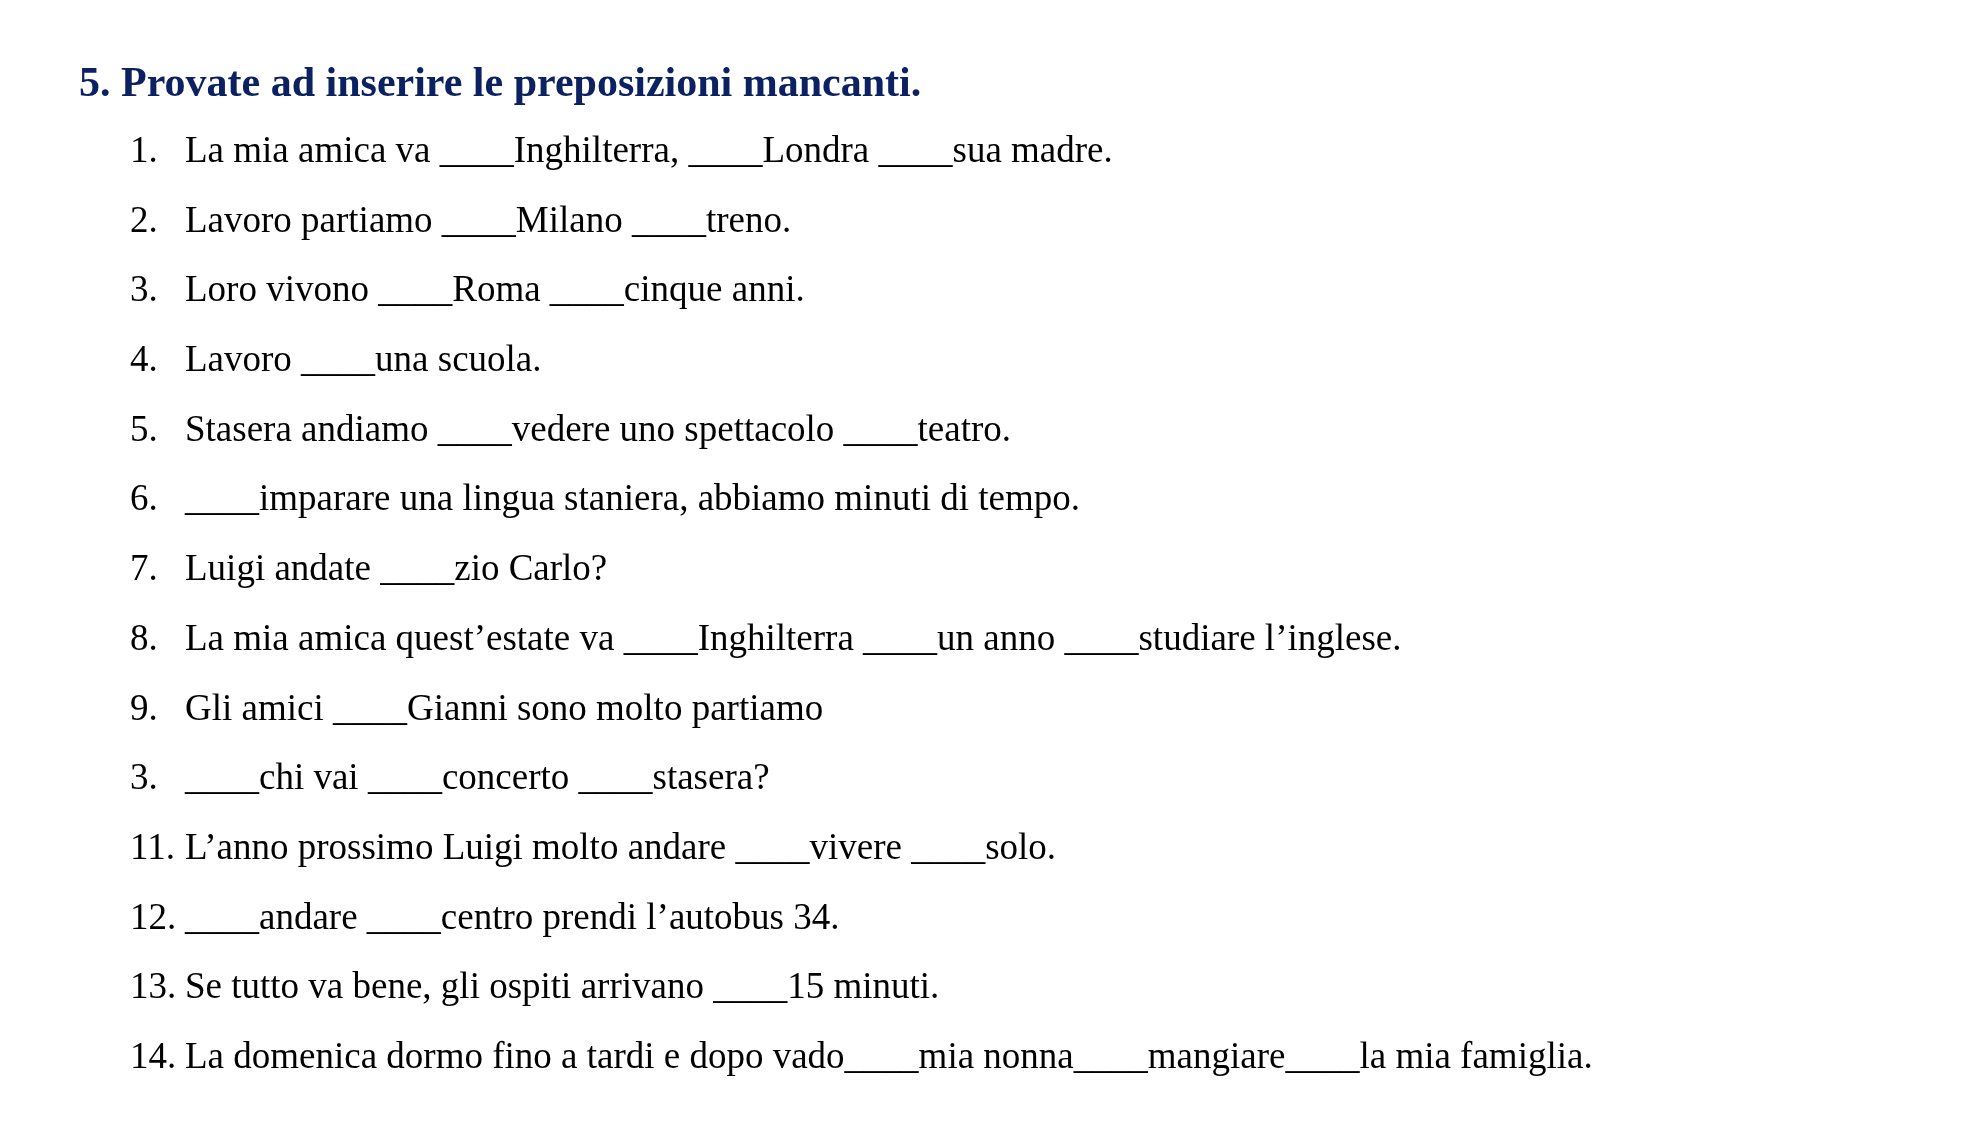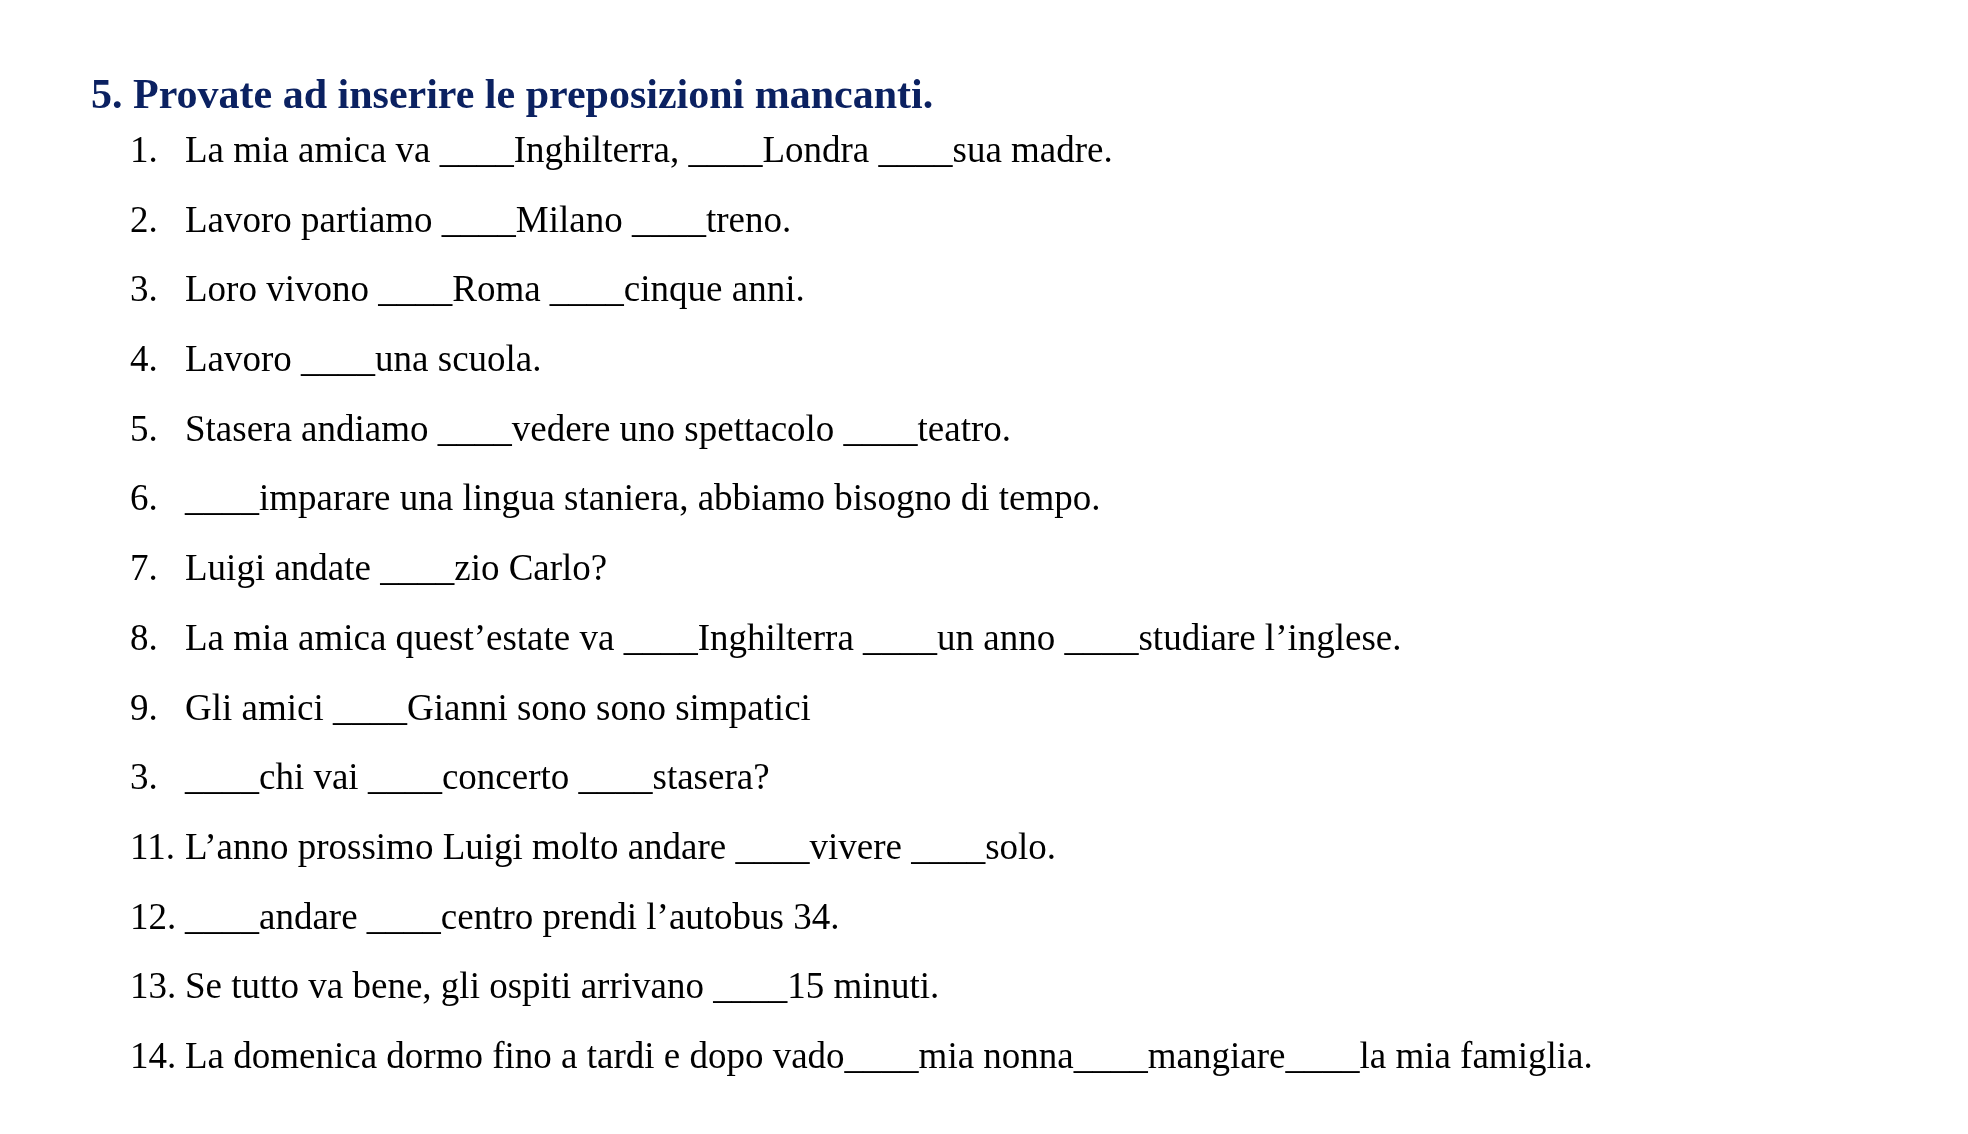--- a/index.html
+++ b/index.html
@@ -12,21 +12,21 @@
       height: 1134px;
       position: relative;
       overflow: hidden;
       font-family: "Liberation Serif", "DejaVu Serif", serif;
       color: #000000;
     }
     .title {
       position: absolute;
       left: 75px;
       top: 52px;
-      margin: 16px;
+      margin: 4px;
       font-size: 42px;
       font-weight: bold;
       line-height: 52px;
       color: #0b2161;
       white-space: nowrap;
     }
     .exercise-list {
       position: absolute;
       left: 0;
       top: 124px;
@@ -73,33 +73,33 @@
   <li class="item">
     <span class="num">4.</span>
     <span class="text">Lavoro ____una scuola.</span>
   </li>
   <li class="item">
     <span class="num">5.</span>
     <span class="text">Stasera andiamo ____vedere uno spettacolo ____teatro.</span>
   </li>
   <li class="item">
     <span class="num">6.</span>
-    <span class="text">____imparare una lingua staniera, abbiamo bisogno di tempo.</span>
+    <span class="text">____imparare una lingua staniera, abbiamo minuti di tempo.</span>
   </li>
   <li class="item">
     <span class="num">7.</span>
     <span class="text">Luigi andate ____zio Carlo?</span>
   </li>
   <li class="item">
     <span class="num">8.</span>
     <span class="text">La mia amica quest’estate va ____Inghilterra ____un anno ____studiare l’inglese.</span>
   </li>
   <li class="item">
     <span class="num">9.</span>
-    <span class="text">Gli amici ____Gianni sono sono simpatici</span>
+    <span class="text">Gli amici ____Gianni sono molto partiamo</span>
   </li>
   <li class="item">
     <span class="num">3.</span>
     <span class="text">____chi vai ____concerto ____stasera?</span>
   </li>
   <li class="item">
     <span class="num">11.</span>
     <span class="text">L’anno prossimo Luigi molto andare ____vivere ____solo.</span>
   </li>
   <li class="item">

